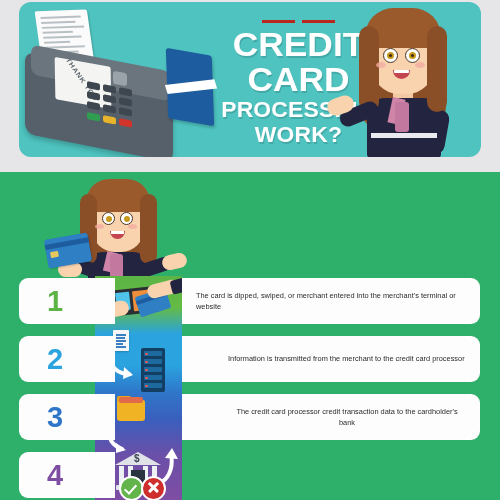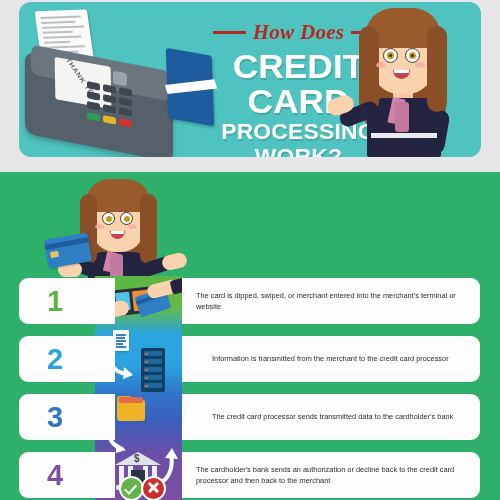--- a/index.html
+++ b/index.html
@@ -209,21 +209,21 @@
     font-size:29px;font-weight:bold;
   }
   .row .text-card{
     position:absolute;left:163px;top:0;width:298px;height:46px;
     background:#fdfdfd;border-radius:0 9px 9px 0;
     display:flex;align-items:center;
   }
   .row .text{
     font-size:7.4px;color:#2b2b2b;line-height:1.55;padding:0 14px;
   }
-  .row.center .text{text-align:center;padding-left:30px;}
+  .row.center .text{text-align:center;padding-left:46px;}
 </style>
 </head>
 <body>
 
 <div class="page">
 
   <div class="header-band">
     <div class="header-card">
 
       <div class="term-wrap">
@@ -258,21 +258,20 @@
           <div class="key g" style="left:0;top:31px"></div>
             <div class="key y" style="left:16px;top:31px"></div>
             <div class="key r" style="left:32px;top:31px"></div>
         </div>
         <div class="blue-card"></div>
       </div>
 
       <div class="title-block">
         <div class="howdoes-row">
           <div class="dash"></div>
-          <div class="howdoes">How Does</div>
           <div class="dash"></div>
         </div>
         <div class="bigline1">CREDIT CARD</div>
         <div class="bigline2">PROCESSING WORK?</div>
       </div>
 
       <div class="lady-h">
         <div class="hair-back"></div>
         <div class="neck"></div>
         <div class="body-h"></div>
@@ -419,27 +418,24 @@
       <div class="text-card">
         <div class="text">Information is transmitted from the merchant to the credit card processor</div>
       </div>
     </div>
 
     <div class="row center" style="top:222px;">
       <div class="num-card">
         <div class="num" style="color:#2f76c9">3</div>
       </div>
       <div class="text-card">
-        <div class="text">The credit card processor sends transmitted data to the cardholder's bank</div>
+        <div class="text">The credit card processor credit transaction data to the cardholder's bank</div>
       </div>
     </div>
 
     <div class="row" style="top:280px;">
       <div class="num-card">
         <div class="num" style="color:#7e4ea3">4</div>
       </div>
-      <div class="text-card">
-        <div class="text">The cardholder's bank sends an authorization or decline back to the credit card processor and then back to the merchant</div>
-      </div>
     </div>
 
   </div>
 </div>
 
 </body></html>

